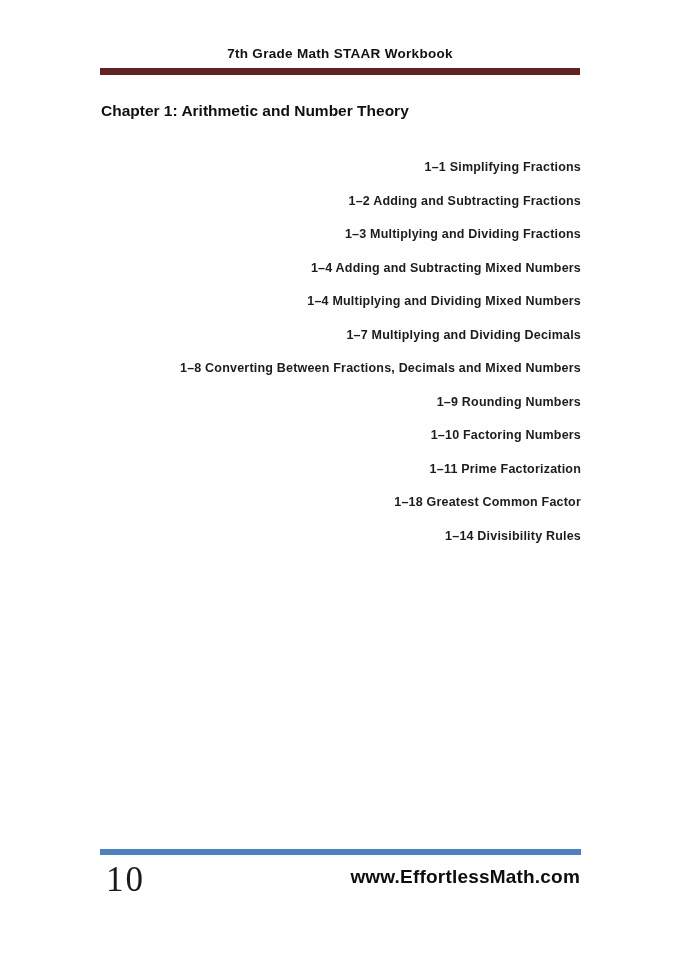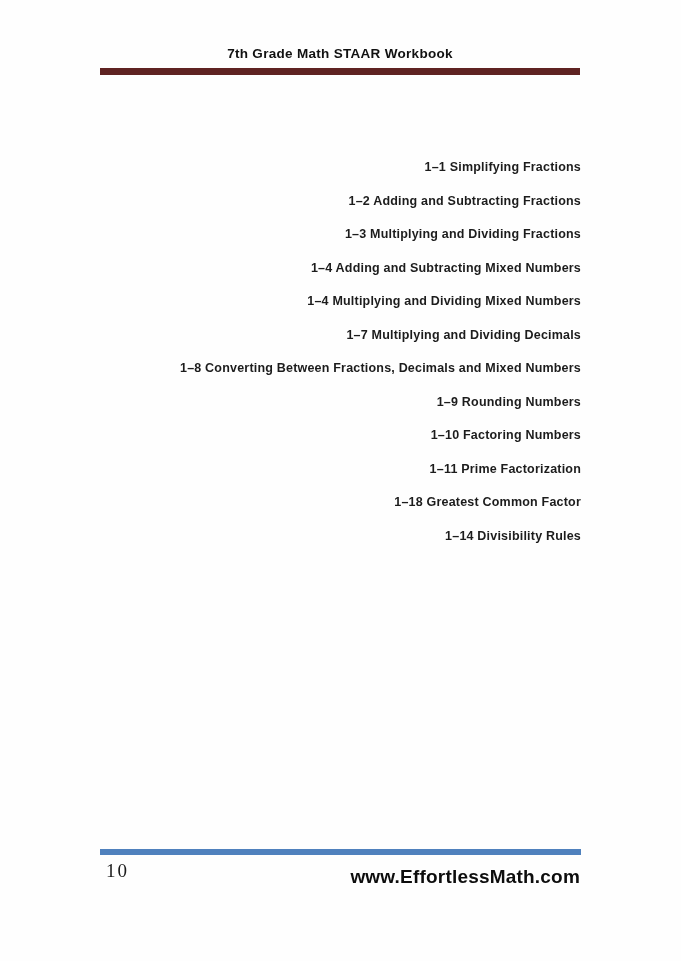--- a/index.html
+++ b/index.html
@@ -65,21 +65,21 @@
     top: 849px;
     left: 100px;
     width: 481px;
     height: 6px;
   }
   .page-number {
     position: absolute;
     top: 860px;
     left: 106px;
     font-family: "Liberation Serif", serif;
-    font-size: 19px;
+    font-size: 35px;
     font-weight: normal;
     letter-spacing: 2px;
     color: #1b1b1b;
   }
   .website {
     position: absolute;
     top: 866px;
     right: 101px;
     font-size: 19px;
     font-weight: bold;
@@ -89,20 +89,21 @@
 </style>
 </head>
 <body>
 
 <div class="page">
 
   <div class="header-title">7th Grade Math STAAR Workbook</div>
 
   <div class="header-rule" style="background: rgb(95, 35, 34);"></div>
 
+  <div class="chapter-title">Chapter 1: Arithmetic and Number Theory</div>
 
   <ul class="lesson-list">
     <li>1–1 Simplifying Fractions</li>
     <li>1–2 Adding and Subtracting Fractions</li>
     <li>1–3 Multiplying and Dividing Fractions</li>
     <li>1–4 Adding and Subtracting Mixed Numbers</li>
     <li>1–4 Multiplying and Dividing Mixed Numbers</li>
     <li>1–7 Multiplying and Dividing Decimals</li>
     <li>1–8 Converting Between Fractions, Decimals and Mixed Numbers</li>
     <li>1–9 Rounding Numbers</li>

